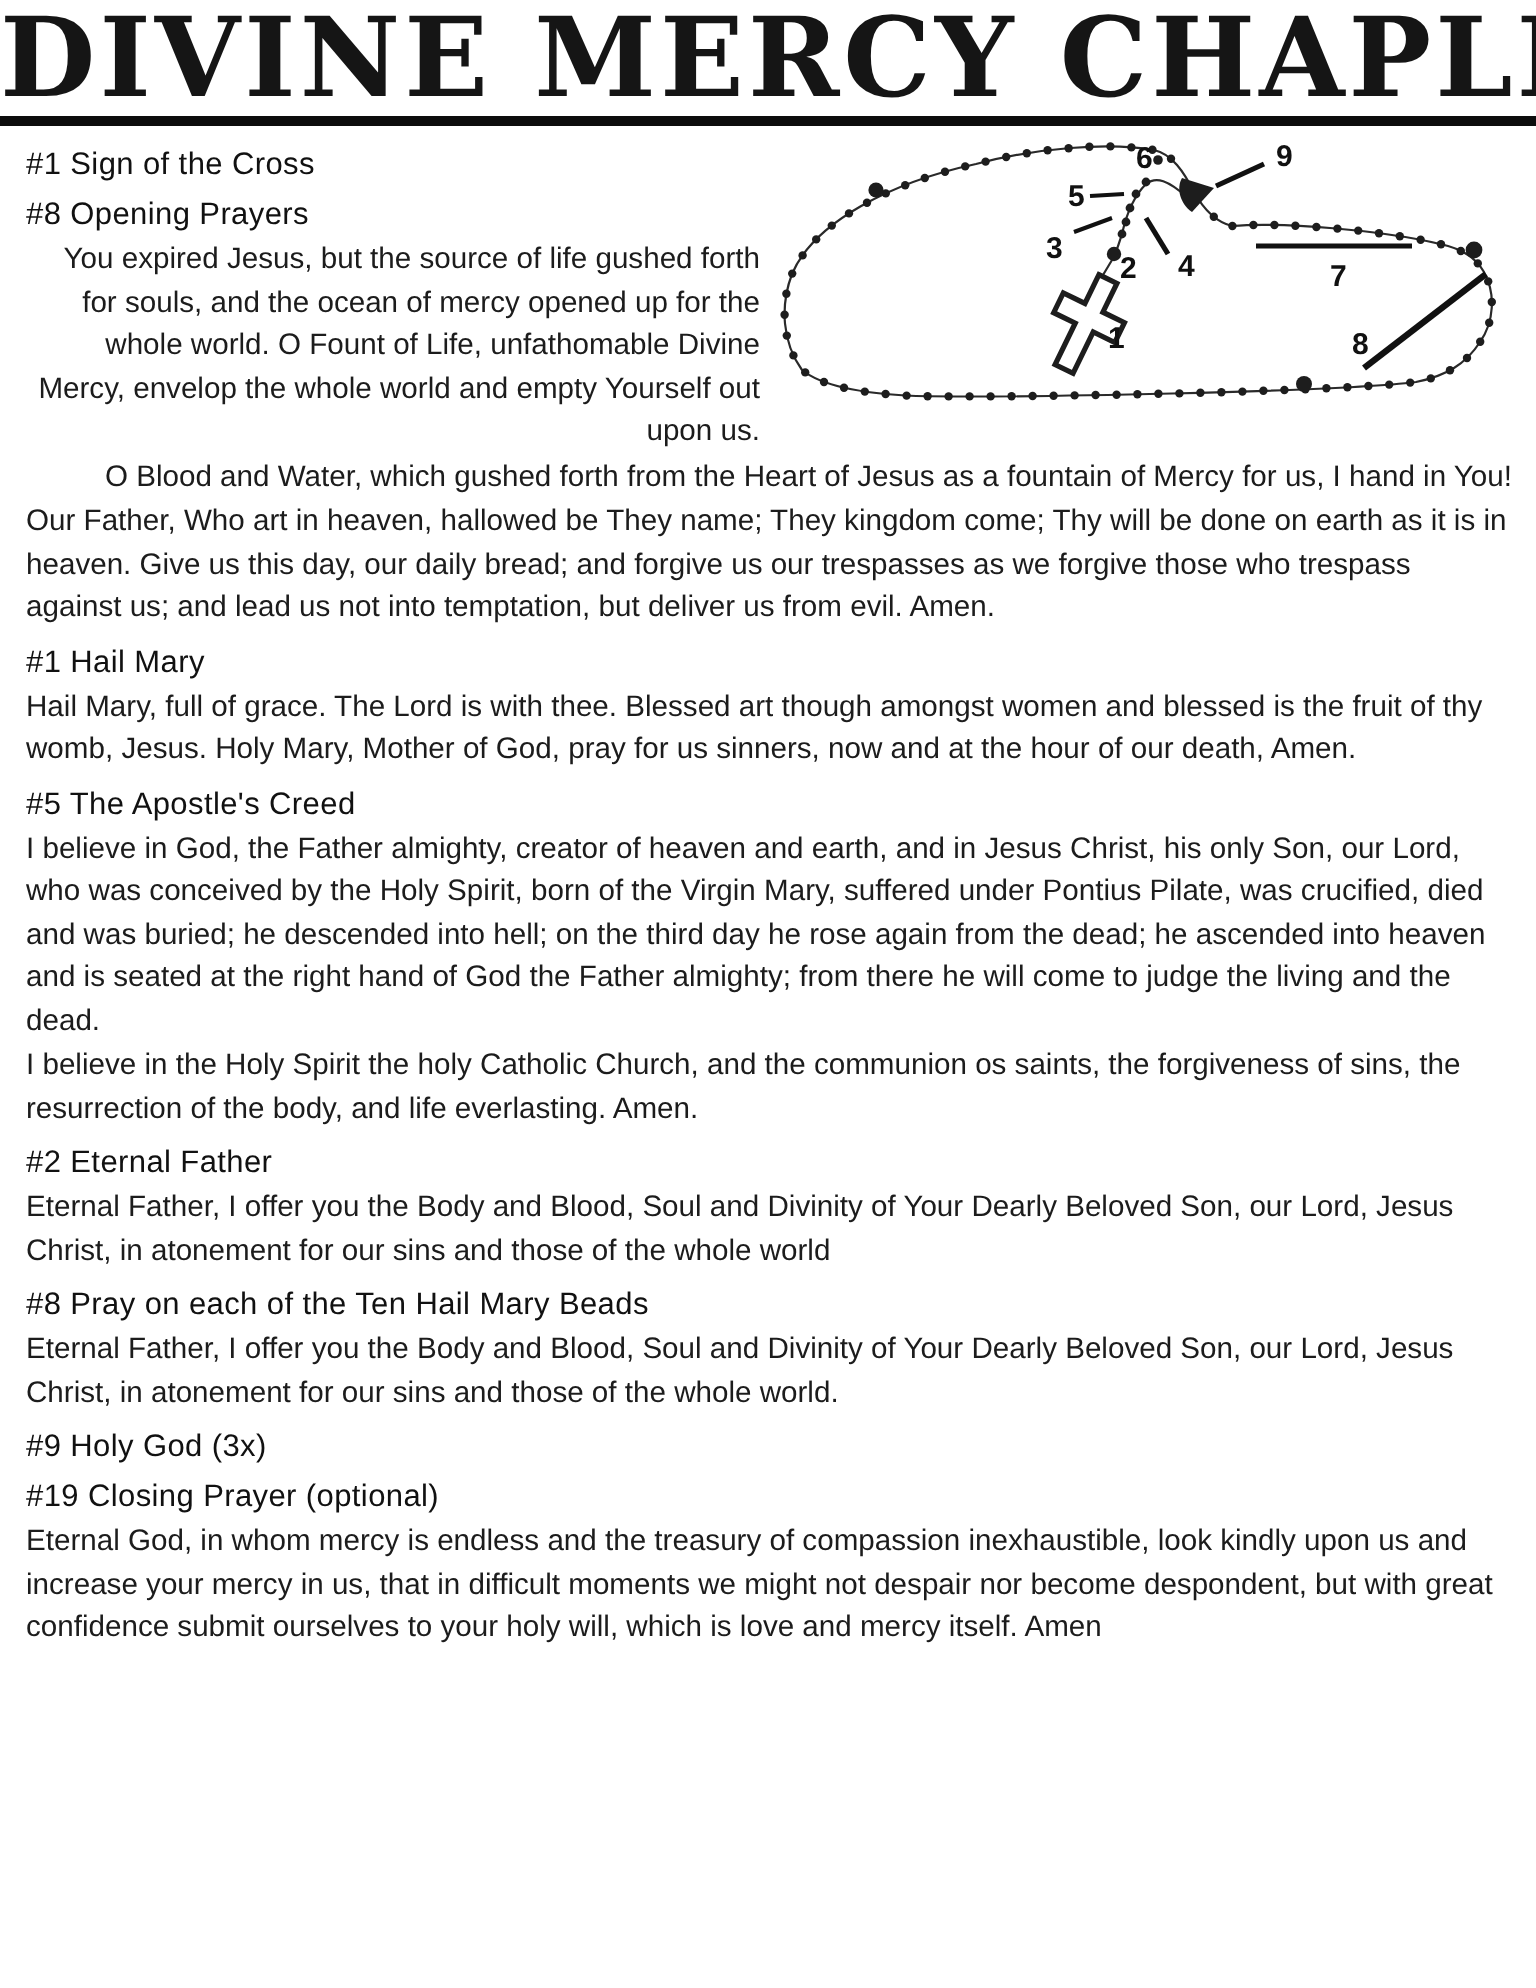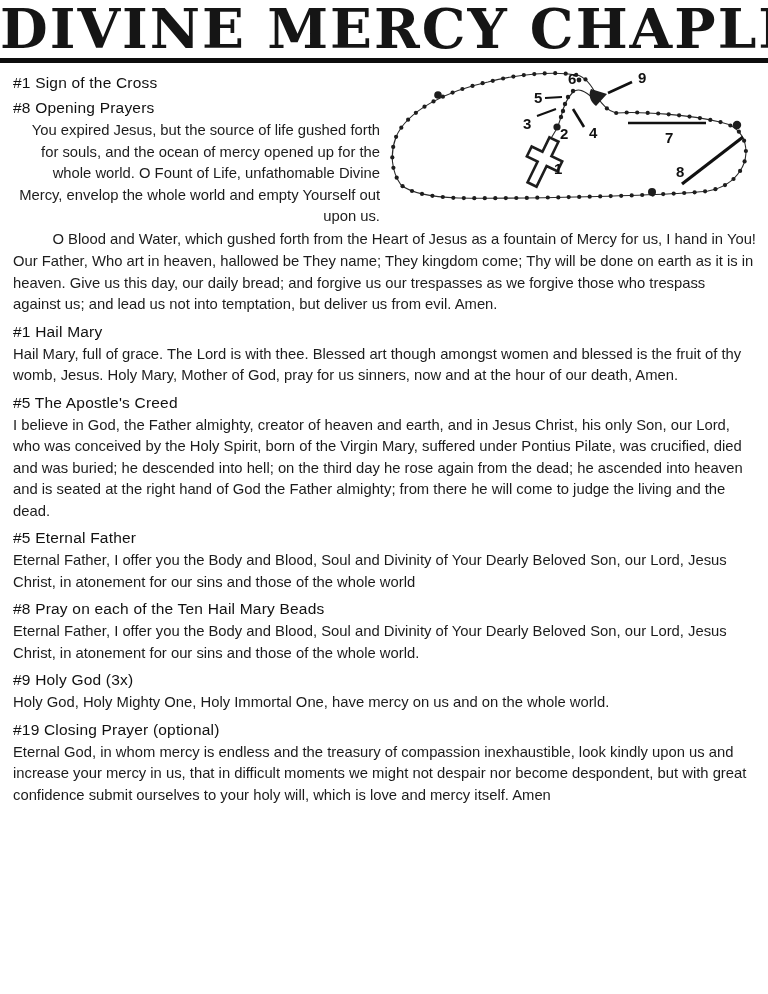--- a/index.html
+++ b/index.html
@@ -216,33 +216,33 @@
       <section class="section">
         <p class="center">Our Father, Who art in heaven, hallowed be They name; They kingdom come; Thy will be done on earth as it is in heaven. Give us this day, our daily bread; and forgive us our trespasses as we forgive those who trespass against us; and lead us not into temptation, but deliver us from evil. Amen.</p>
       </section>
       <section class="section">
         <h2>#1 Hail Mary</h2>
         <p class="center">Hail Mary, full of grace. The Lord is with thee. Blessed art though amongst women and blessed is the fruit of thy womb, Jesus. Holy Mary, Mother of God, pray for us sinners, now and at the hour of our death, Amen.</p>
       </section>
       <section class="section">
         <h2>#5 The Apostle's Creed</h2>
         <p class="center">I believe in God, the Father almighty, creator of heaven and earth, and in Jesus Christ, his only Son, our Lord, who was conceived by the Holy Spirit, born of the Virgin Mary, suffered under Pontius Pilate, was crucified, died and was buried; he descended into hell; on the third day he rose again from the dead; he ascended into heaven and is seated at the right hand of God the Father almighty; from there he will come to judge the living and the dead.</p>
-      </section>
-      <section class="section">
-        <h2>#5 Eternal Father</h2>
+        <p class="center">I believe in the Holy Spirit the holy Catholic Church, and the communion os saints, the forgiveness of sins, the resurrection of the body, and life everlasting. Amen.</p>
+      </section>
+      <section class="section">
+        <h2>#2 Eternal Father</h2>
         <p class="center">Eternal Father, I offer you the Body and Blood, Soul and Divinity of Your Dearly Beloved Son, our Lord, Jesus Christ, in atonement for our sins and those of the whole world</p>
       </section>
       <section class="section">
         <h2>#8 Pray on each of the Ten Hail Mary Beads</h2>
       </section>
       <section class="section">
         <p class="center">Eternal Father, I offer you the Body and Blood, Soul and Divinity of Your Dearly Beloved Son, our Lord, Jesus Christ, in atonement for our sins and those of the whole world.</p>
       </section>
       <section class="section">
         <h2>#9 Holy God (3x)</h2>
-        <p class="center">Holy God, Holy Mighty One, Holy Immortal One, have mercy on us and on the whole world.</p>
       </section>
       <section class="section">
         <h2>#19 Closing Prayer (optional)</h2>
         <p class="center">Eternal God, in whom mercy is endless and the treasury of compassion inexhaustible, look kindly upon us and increase your mercy in us, that in difficult moments we might not despair nor become despondent, but with great confidence submit ourselves to your holy will, which is love and mercy itself. Amen</p>
       </section>
     </div>
 </div>
 
 </body></html>

